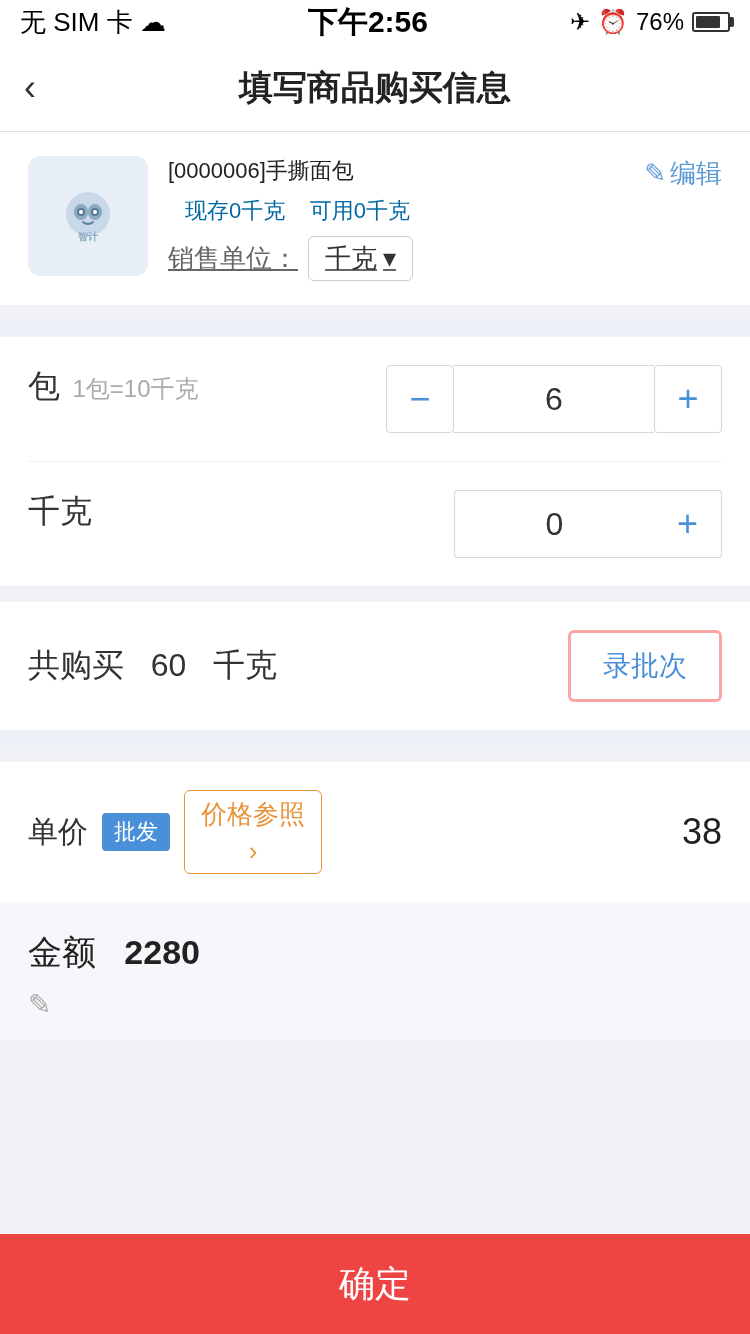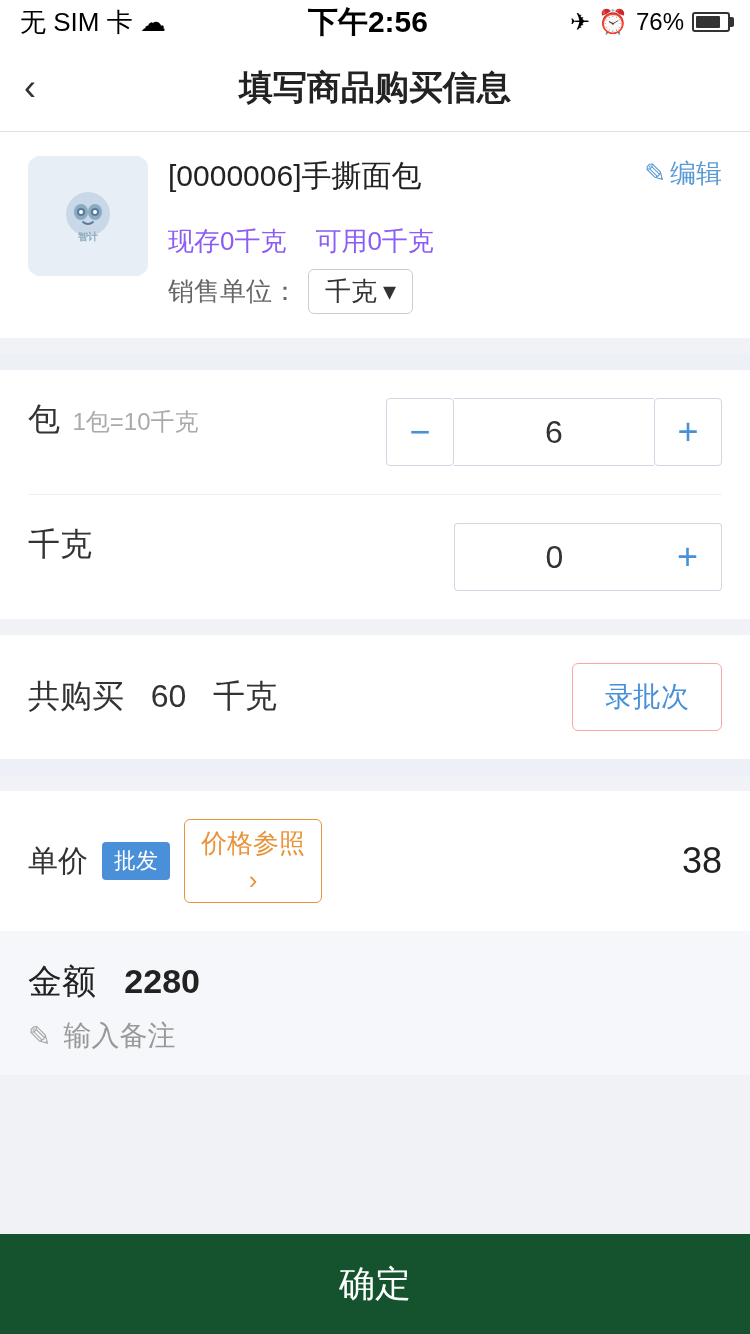--- a/index.html
+++ b/index.html
@@ -65,23 +65,23 @@
       height: 120px;
       background: #e8eef5;
       border-radius: 12px;
       display: flex;
       align-items: center;
       justify-content: center;
       flex-shrink: 0;
     }
     .product-image svg { width: 60px; height: 60px; }
     .product-info { flex: 1; }
-    .product-name { font-size: 30px; color: #222; font-weight: 500; margin-bottom: 27px; }
-    .product-stock { font-size: 26px; color: #8b5cf6; margin-bottom: 10px; }
-    .product-unit { font-size: 26px; color: #666; display: flex; align-items: center; gap: 10px; }
+    .product-name { font-size: 22px; color: #222; font-weight: 500; margin-bottom: 10px; }
+    .product-stock { font-size: 22px; color: #0369a1; margin-bottom: 10px; margin-left: 17px; }
+    .product-unit { font-size: 26px; color: #666; display: flex; align-items: center; gap: 10px; text-decoration: underline; }
     .unit-select {
       border: 1px solid #ccc;
       border-radius: 6px;
       padding: 4px 16px;
       font-size: 26px;
       color: #333;
       background: #fff;
       display: inline-flex;
       align-items: center;
       gap: 6px;
@@ -146,21 +146,21 @@
     .total-section {
       background: #fff;
       padding: 28px 28px;
       display: flex;
       align-items: center;
       justify-content: space-between;
       margin-top: 16px;
     }
     .total-text { font-size: 32px; color: #333; }
     .record-btn {
-      border: 1px solid #fca5a5;
+      border: 3px solid #fca5a5;
       border-radius: 6px;
       padding: 14px 32px;
       font-size: 28px;
       color: #4a90d9;
       background: #fff;
       cursor: pointer;
     }
 
     
     .price-section {
@@ -220,21 +220,21 @@
       min-height: 280px;
     }
 
     
     .confirm-btn {
       position: fixed;
       bottom: 0;
       left: 0;
       width: 750px;
       height: 100px;
-      background: #14532d;
+      background: #ef4444;
       color: #fff;
       font-size: 36px;
       font-weight: 500;
       display: flex;
       align-items: center;
       justify-content: center;
       cursor: pointer;
     }
   </style>
 </head>
@@ -350,19 +350,18 @@
 </div>
 
 <div class="amount-section">
   <div class="amount-row">
     <span>金额</span>
     &nbsp;
     <span class="amount-value">2280</span>
   </div>
   <div class="note-row">
     <span class="note-icon">✎</span>
-    <span>输入备注</span>
   </div>
 </div>
 
 <div class="bottom-space" style="height: 320px;"></div>
 
 <div class="confirm-btn">确定</div>
 
 </body></html>

